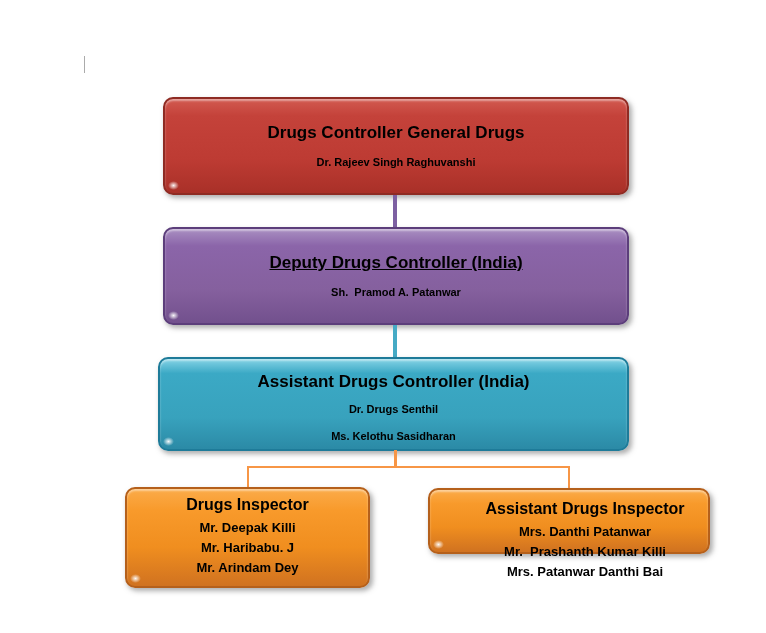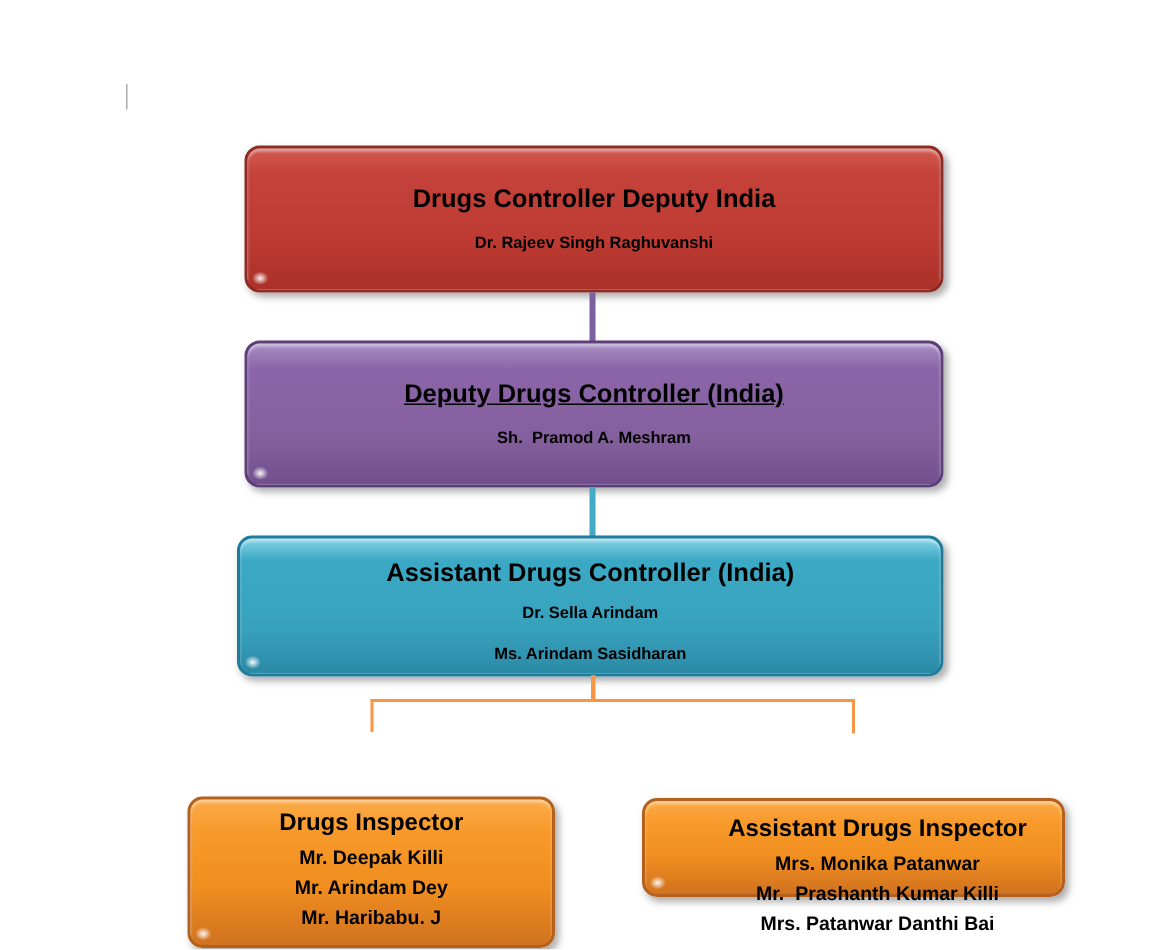--- a/index.html
+++ b/index.html
@@ -43,21 +43,20 @@
     left:158px;top:357px;width:471px;height:94px;
     border:2px solid #1e7b99;
     background:linear-gradient(to bottom,#85d3e6 0%,#3ba9c5 16%,#38a2bd 65%,#2b8aa6 100%);
     padding-top:12px;
   }
   .node-teal .node-title{margin-bottom:4px;}
   .node-teal .node-member{line-height:27px;}
   .node-orange{
     border:2px solid #b5601b;
     background:linear-gradient(to bottom,#fbab49 0%,#f89a2b 22%,#f08e1f 60%,#d07220 100%);
-    margin-top:44px;
   }
   .node-orange .node-title{font-size:16px;line-height:22px;margin-bottom:2px;}
   .node-orange .node-member{font-size:13px;line-height:20px;font-weight:bold;}
   .node-orange-left{
     left:125px;top:487px;width:245px;height:101px;padding-top:5px;
   }
   .node-orange-right{
     left:428px;top:488px;width:282px;height:66px;padding-top:8px;padding-left:32px;
   }
   .connector{position:absolute;}
@@ -69,51 +68,51 @@
   .conn-orange-right{left:568px;top:466px;width:2px;height:23px;background:#f79646;}
 </style>
 </head>
 <body>
 
 <div class="stage">
 
   <div class="cursor-artifact"></div>
 
   <div class="node node-red">
-    <div class="node-title">Drugs Controller Deputy India</div>
+    <div class="node-title">Drugs Controller General Drugs</div>
     <div class="node-member">Dr. Rajeev Singh Raghuvanshi</div>
   </div>
 
   <div class="connector conn-purple"></div>
 
   <div class="node node-purple">
     <div class="node-title">Deputy Drugs Controller (India)</div>
-    <div class="node-member">Sh.  Pramod A. Meshram</div>
+    <div class="node-member">Sh.  Pramod A. Patanwar</div>
   </div>
 
   <div class="connector conn-teal"></div>
 
   <div class="node node-teal">
     <div class="node-title">Assistant Drugs Controller (India)</div>
-    <div class="node-member">Dr. Sella Arindam</div>
-    <div class="node-member">Ms. Arindam Sasidharan</div>
+    <div class="node-member">Dr. Drugs Senthil</div>
+    <div class="node-member">Ms. Kelothu Sasidharan</div>
   </div>
 
   <div class="connector conn-orange-stem"></div>
   <div class="connector conn-orange-h"></div>
   <div class="connector conn-orange-left"></div>
   <div class="connector conn-orange-right"></div>
 
   <div class="node node-orange node-orange-left">
     <div class="node-title">Drugs Inspector</div>
     <div class="node-member">Mr. Deepak Killi</div>
+    <div class="node-member">Mr. Haribabu. J</div>
     <div class="node-member">Mr. Arindam Dey</div>
-    <div class="node-member">Mr. Haribabu. J</div>
   </div>
 
   <div class="node node-orange node-orange-right">
     <div class="node-title">Assistant Drugs Inspector</div>
-    <div class="node-member">Mrs. Monika Patanwar</div>
+    <div class="node-member">Mrs. Danthi Patanwar</div>
     <div class="node-member">Mr.  Prashanth Kumar Killi</div>
     <div class="node-member">Mrs. Patanwar Danthi Bai</div>
   </div>
 
 </div>
 
 </body></html>

